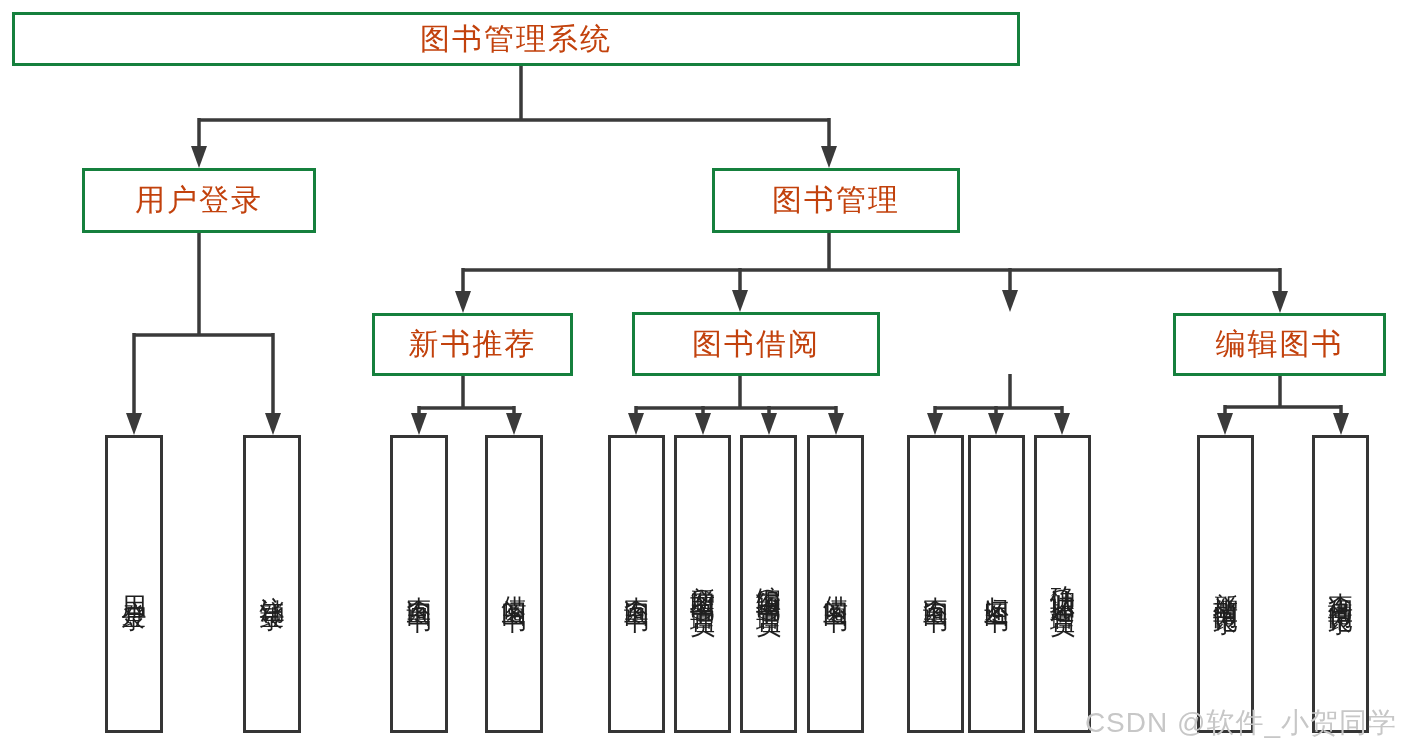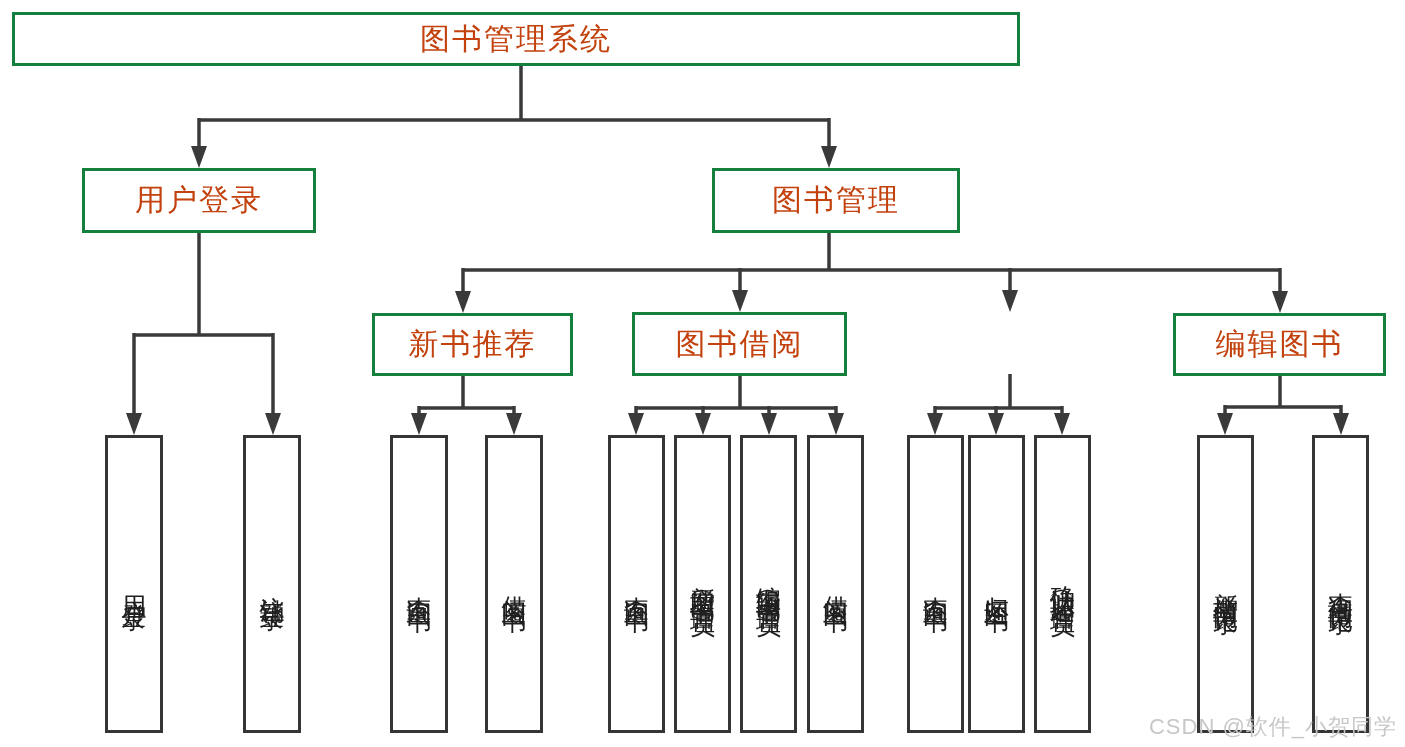--- a/index.html
+++ b/index.html
@@ -49,42 +49,42 @@
     color: #1f1f1f;
     line-height: 1;
   }
   
   #n-root   { left: 12px;   top: 12px;  width: 1008px; height: 54px; }
   
   #n-login  { left: 82px;   top: 168px; width: 234px;  height: 65px; }
   #n-mgmt   { left: 712px;  top: 168px; width: 248px;  height: 65px; }
   
   #n-new    { left: 363px;  top: 313px; width: 201px;  height: 63px; margin-left: 9px; }
-  #n-borrow { left: 632px;  top: 312px; width: 215px;  height: 64px; }
+  #n-borrow { left: 632px;  top: 312px; width: 248px;  height: 64px; }
   #n-cur    { left: 903px;  top: 312px; width: 214px;  height: 64px; }
   #n-rec    { left: 1173px; top: 313px; width: 213px;  height: 63px; }
   
   #lf-0  { left: 105px;  }
   #lf-1  { left: 243px;  }
   #lf-2  { left: 390px;  }
   #lf-3  { left: 485px;  }
   #lf-4  { left: 608px;  width: 57px; }
   #lf-5  { left: 674px;  width: 57px; }
   #lf-6  { left: 740px;  width: 57px; }
   #lf-7  { left: 807px;  width: 57px; }
   #lf-8  { left: 907px;  width: 57px; }
   #lf-9  { left: 968px;  width: 57px; }
   #lf-10 { left: 1034px; width: 57px; }
   #lf-11 { left: 1197px; width: 57px; }
   #lf-12 { left: 1312px; width: 57px; }
   #watermark {
     position: absolute;
     right: 8px;
     bottom: 5px;
-    font-size: 22px;
+    font-size: 28px;
     color: #c7c7c7;
     letter-spacing: 1px;
   }
 </style>
 </head>
 <body>
 
 <div id="canvas">
 
   <svg id="connectors" viewBox="0 0 1405 747" xmlns="http://www.w3.org/2000/svg">

